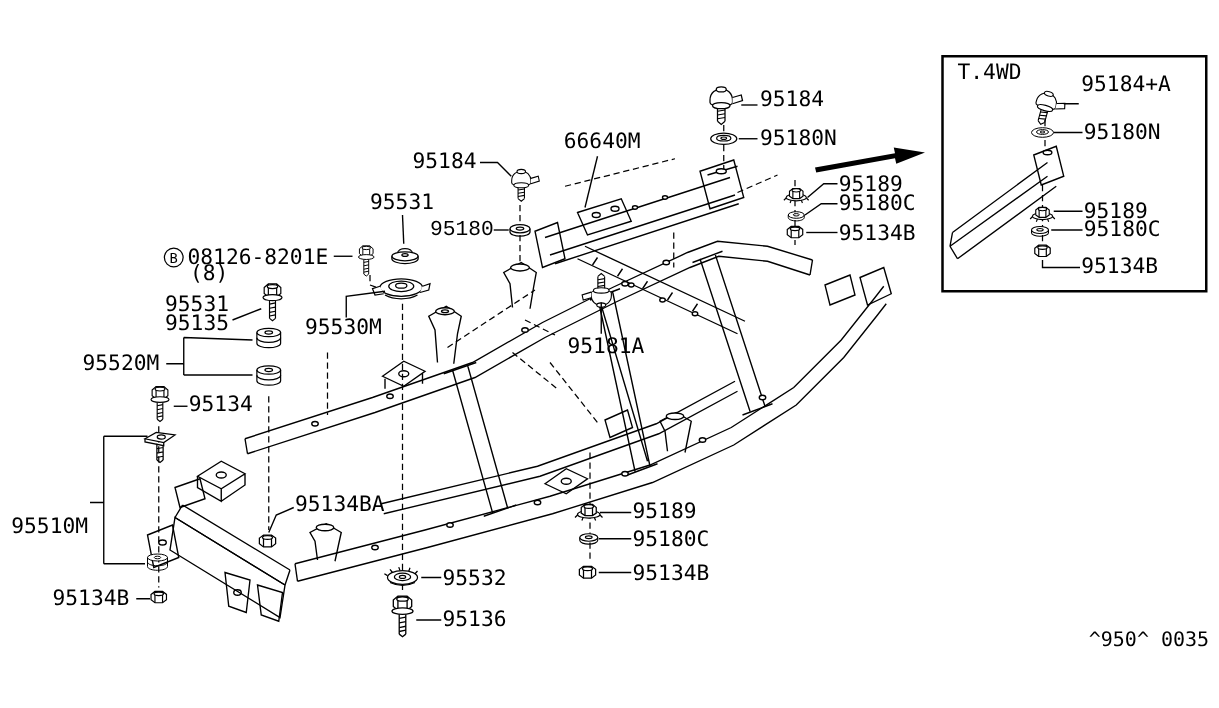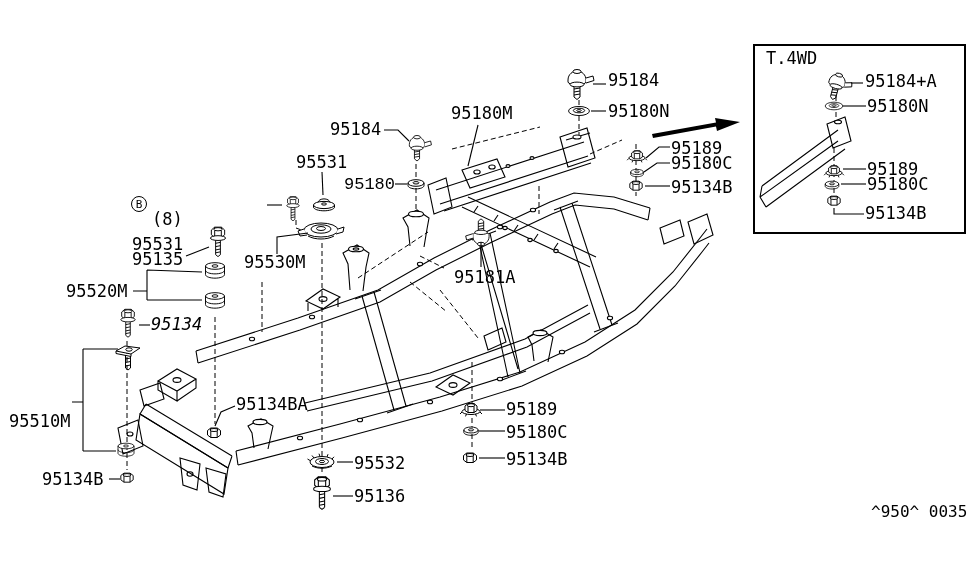--- a/index.html
+++ b/index.html
@@ -270,50 +270,51 @@
       <path d="M841,184 L866,184"></path>
       <path d="M834,208 V214 L864,214"></path>
     </g>
 
     <path fill="#000" d="M652,134 L716,122.5 L715,118 L740,122 L717,131 L716,126.5 L653,138 Z"></path>
   </svg>
 
   <div id="inset-box"></div>
 
   <div class="lbl" style="left:330px;top:122px;">95184</div>
-  <div class="lbl" style="left:451px;top:106px;">95180M</div>
+  <div class="lbl" style="left:451px;top:106px;">66640M</div>
   <div class="lbl" style="left:608px;top:73px;">95184</div>
   <div class="lbl" style="left:608px;top:104px;">95180N</div>
   <div class="lbl" style="left:671px;top:141px;">95189</div>
   <div class="lbl" style="left:671px;top:156px;">95180C</div>
   <div class="lbl" style="left:671px;top:180px;">95134B</div>
   <div class="lbl" style="left:296px;top:155px;">95531</div>
   <div class="lbl" style="left:344px;top:177px;font-family:Liberation Mono, monospace;">95180</div>
 
   <div id="hw">
     <span class="circ">B</span>
+    <span class="code">08126-8201E</span>
   </div>
   <div class="lbl" style="left:152px;top:212px;">(8)</div>
 
   <div class="lbl" style="left:132px;top:237px;">95531</div>
   <div class="lbl" style="left:132px;top:252px;">95135</div>
   <div class="lbl" style="left:244px;top:255px;">95530M</div>
   <div class="lbl" style="left:66px;top:284px;">95520M</div>
-  <div class="lbl" style="left:151px;top:317px;font-style:italic;">95134</div>
+  <div class="lbl" style="left:151px;top:317px;">95134</div>
   <div class="lbl" style="left:9px;top:395px;margin-top:19px;">95510M</div>
   <div class="lbl" style="left:236px;top:397px;">95134BA</div>
   <div class="lbl" style="left:42px;top:472px;">95134B</div>
   <div class="lbl" style="left:354px;top:456px;">95532</div>
   <div class="lbl" style="left:354px;top:489px;">95136</div>
   <div class="lbl" style="left:506px;top:402px;">95189</div>
   <div class="lbl" style="left:506px;top:425px;">95180C</div>
   <div class="lbl" style="left:506px;top:452px;">95134B</div>
   <div class="lbl" style="left:454px;top:270px;">95181A</div>
 
   <div class="lbl" style="left:766px;top:51px;">T.4WD</div>
-  <div class="lbl" style="left:865px;top:74px;">95184+A</div>
+  <div class="lbl" style="left:865px;top:61px;">95184+A</div>
   <div class="lbl" style="left:867px;top:99px;">95180N</div>
   <div class="lbl" style="left:867px;top:162px;">95189</div>
   <div class="lbl" style="left:867px;top:177px;">95180C</div>
   <div class="lbl" style="left:865px;top:206px;">95134B</div>
 
   <div class="lbl small" style="left:871px;top:504px;">^950^ 0035</div>
 </div>
 
 </body></html>

